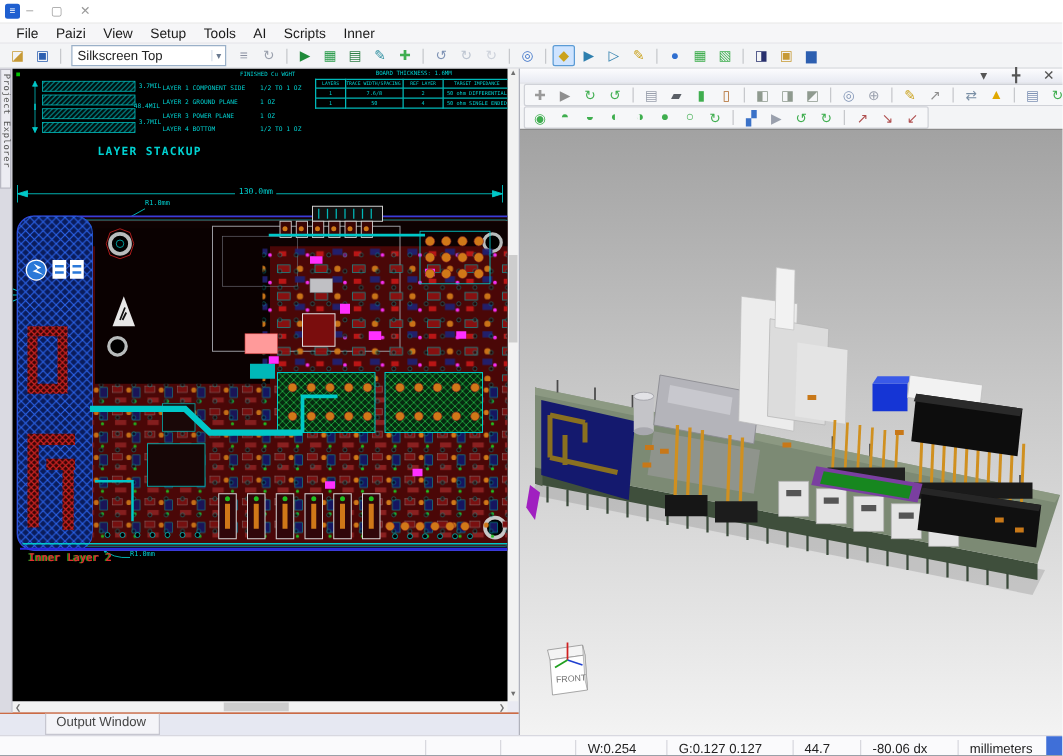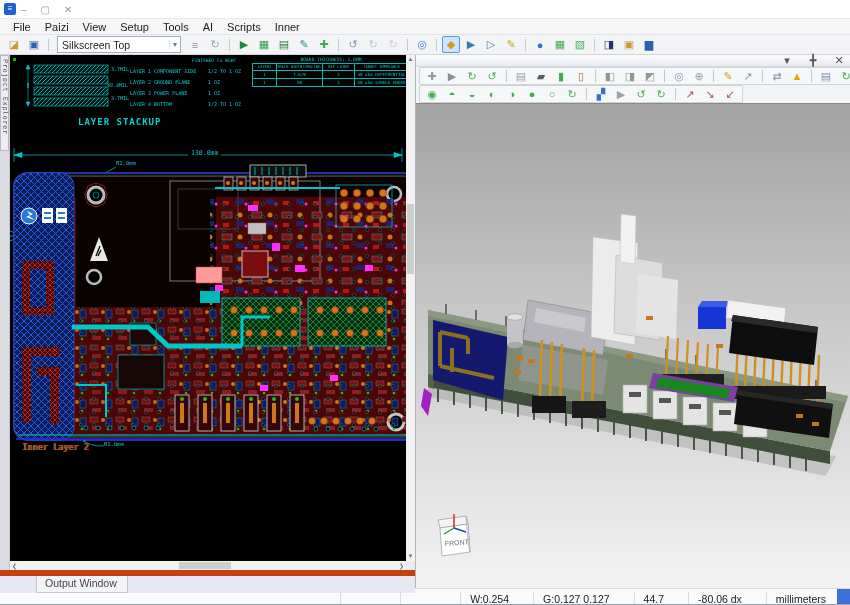--- a/index.html
+++ b/index.html
@@ -45,21 +45,21 @@
            align-items:center;font-size:6px;color:#707070;}
   .vscroll .thumb{width:7px;height:70px;background:#cdcdcd;margin-top:140px;}
   .vscroll .sarr{height:9px;line-height:9px;}
   .vscroll .sarr.dn{margin-top:auto;}
   .hscroll{width:396px;height:9px;background:#f2f2f2;display:flex;align-items:center;
            font-size:6px;color:#707070;}
   .hscroll .thumb{width:52px;height:7px;background:#cdcdcd;margin-left:160px;}
   .hscroll .sarr{width:9px;text-align:center;}
   .hscroll .sarr.rt{margin-left:auto;}
   
-  .output-row{height:18px;background:#e6e8f2;border-top:6px solid #c2410c;display:flex;}
+  .output-row{height:18px;background:#e6e8f2;border-top:1px solid #c2410c;display:flex;}
   .output-tab{background:#f4f4f8;border:1px solid #c6c6d0;border-top:none;padding:1px 10px 0 8px;
               font-size:10.5px;color:#444;margin-left:36px;height:15px;}
   
   .cad{position:absolute;color:#00d2d2;font-family:"DejaVu Sans Mono",monospace;white-space:nowrap;}
   .stk{left:120px;top:3px;width:160px;font-size:5px;line-height:6px;}
   .stk .hd{margin-left:62px;font-size:4.6px;height:7px;}
   .stk .row{display:flex;height:11px;align-items:center;}
   .stk .nm{width:78px;}
   .dimlbl0{left:101px;top:11px;font-size:5px;}
   .dimlbl1{left:97px;top:27px;font-size:5px;}

